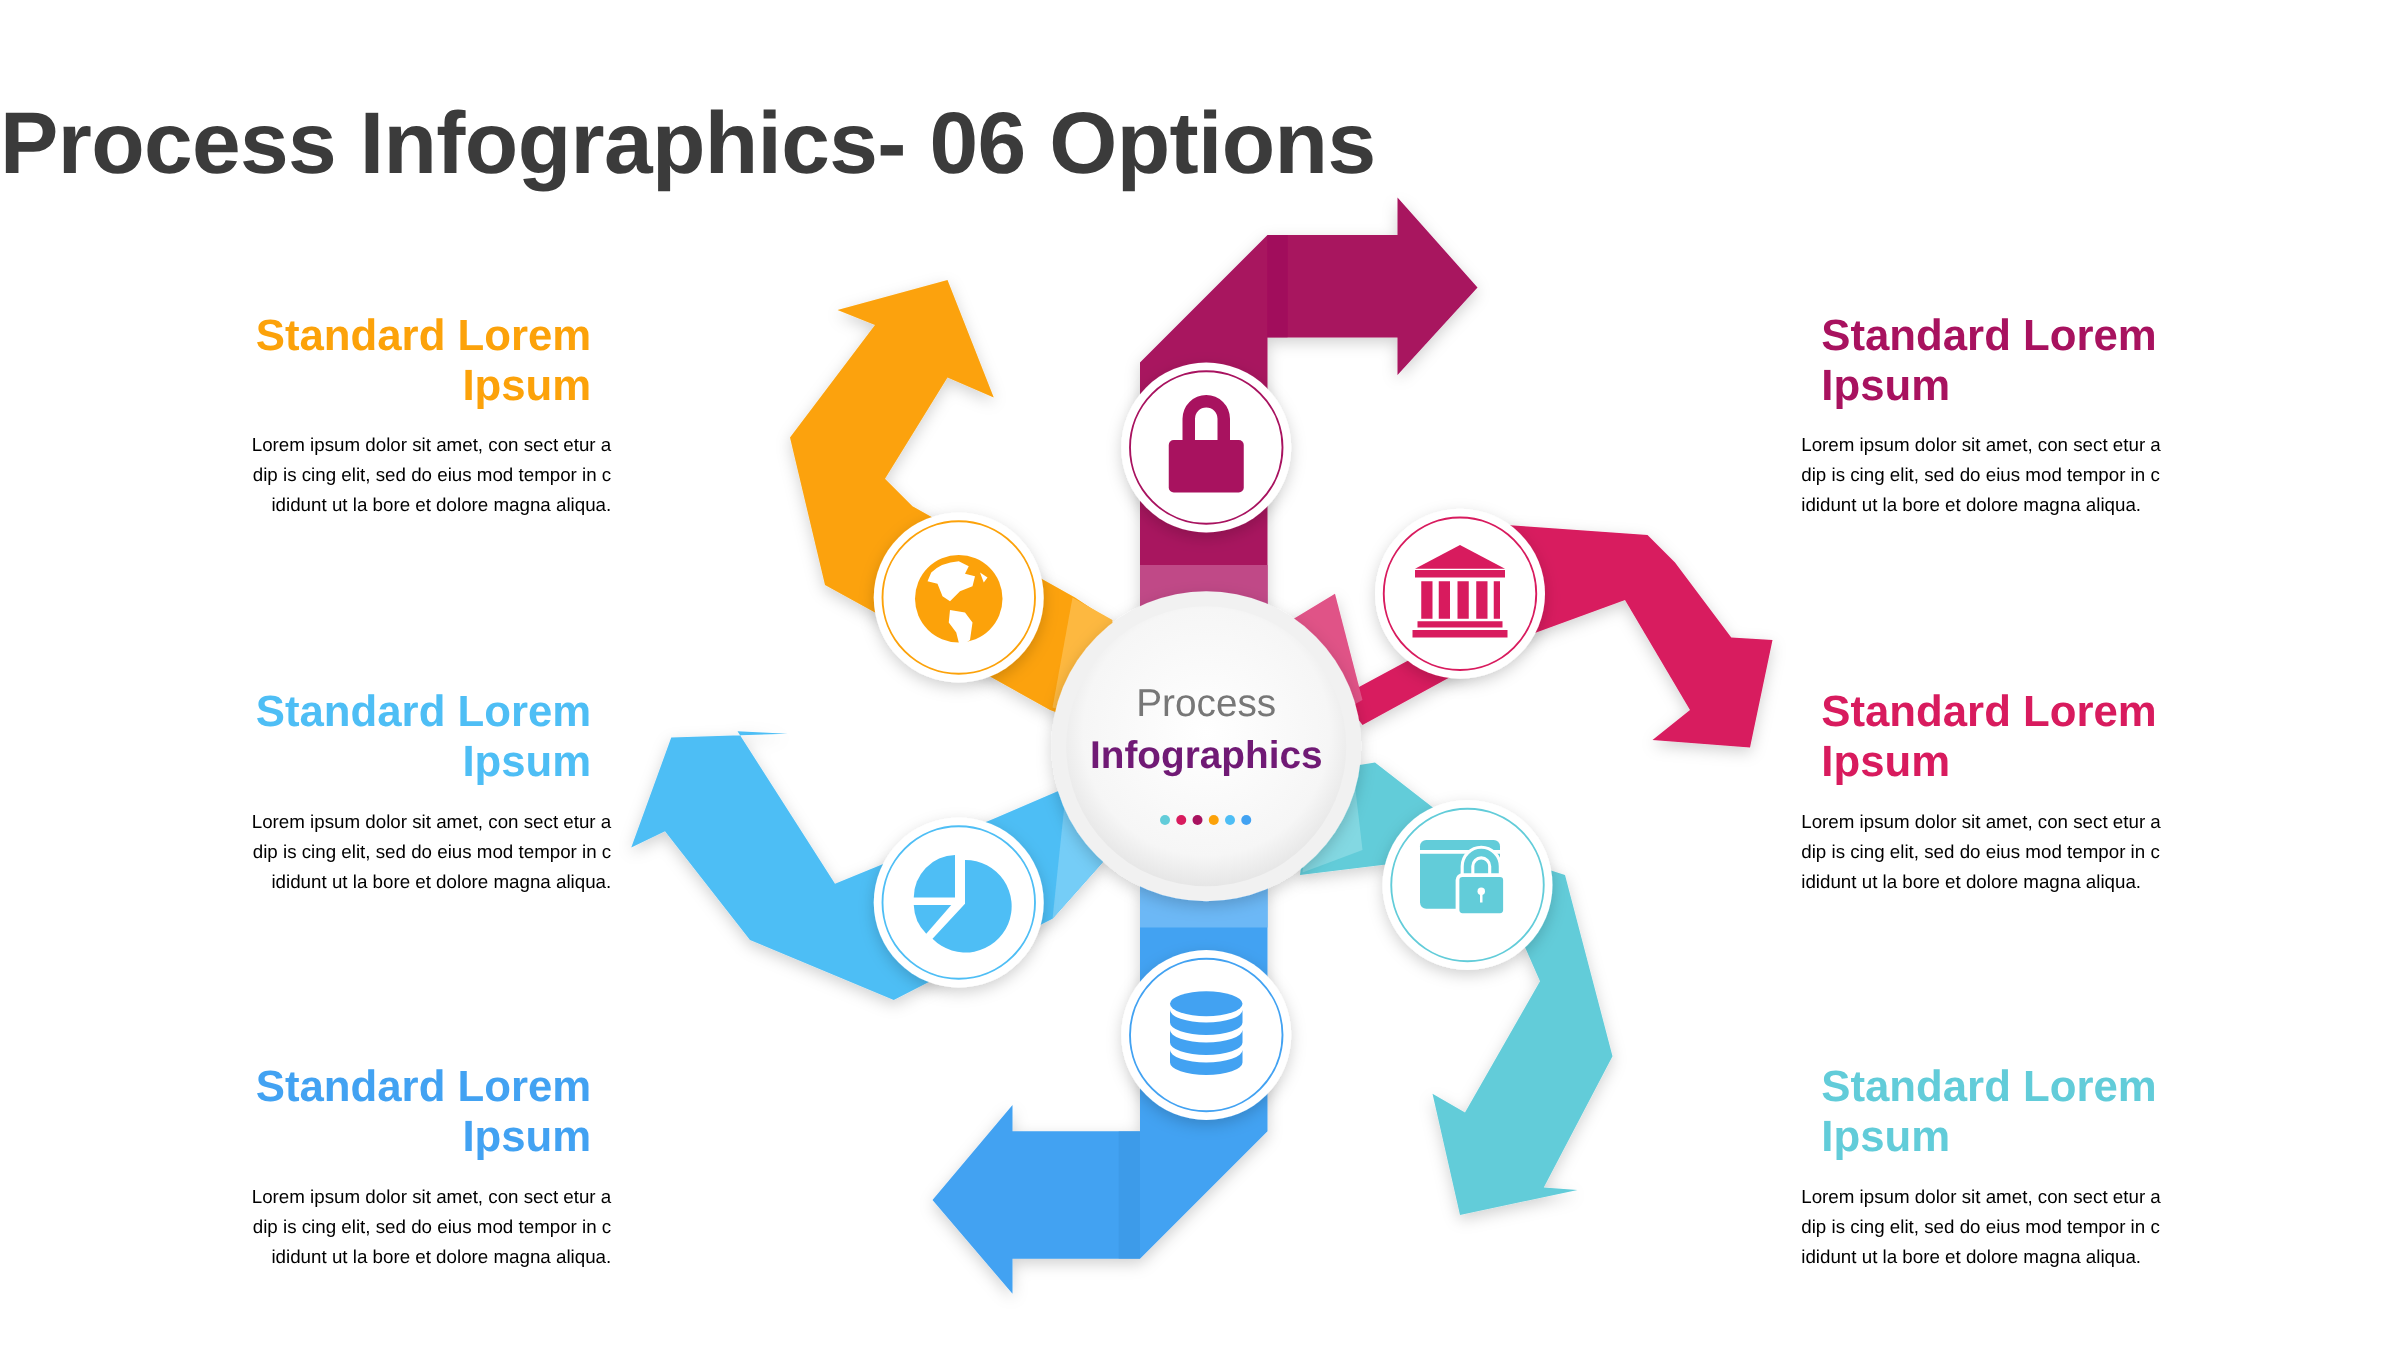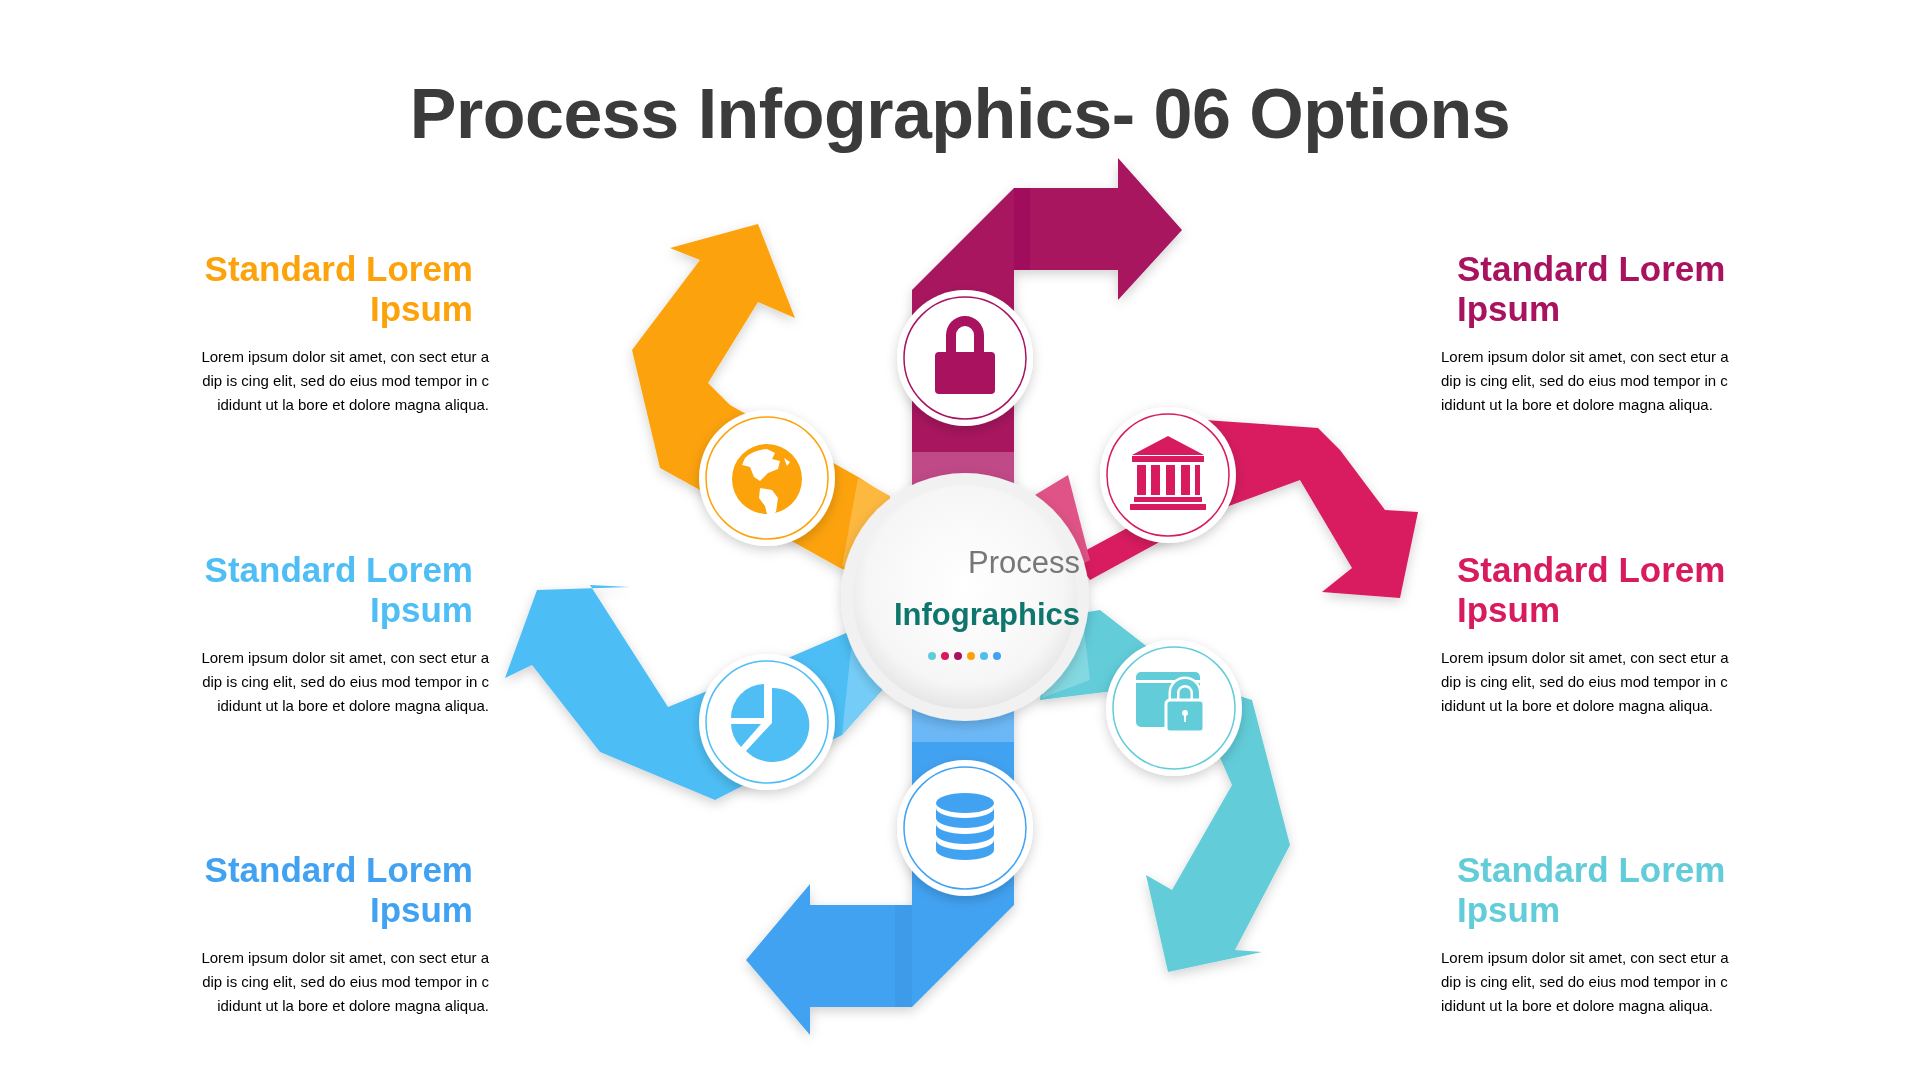--- a/index.html
+++ b/index.html
@@ -1,28 +1,28 @@
 <!DOCTYPE html>
 <html><head>
 <meta charset="utf-8">
 <style>
   html, body { margin: 0; padding: 0; background: #ffffff; }
   body { width: 1920px; height: 1080px; position: relative; overflow: hidden;
          font-family: "Liberation Sans", "DejaVu Sans", sans-serif; }
-  .title { position: absolute; left: 0; width: 1920px; top: 74px; text-align: center;
+  .title { position: absolute; left: 0; width: 1920px; top: 74px; 
            font-size: 70px; font-weight: bold; color: #3b3b3b; letter-spacing: -0.5px; }
   .block { position: absolute; width: 400px; }
   .block.left { left: 89px; text-align: right; }
   .block.right { left: 1441px; text-align: left; }
   .block h2 { margin: 16px; font-size: 35px; font-weight: bold; line-height: 40px; }
   .block p { margin: 14px 0 0 0; font-size: 15px; line-height: 24px; color: #000000; }
   svg.diagram { position: absolute; left: 0; top: 0; }
-  .center-text { position: absolute; left: 850px; width: 230px; text-align: right; }
+  .center-text { position: absolute; left: 850px; width: 230px; text-align: center; }
   .center-line1 { top: 545px; font-size: 31px; color: #777777; }
-  .center-line2 { top: 586px; font-size: 31px; font-weight: bold; color: #0f766e; margin-top: 11px; }
+  .center-line2 { top: 586px; font-size: 31px; font-weight: bold; color: #701a75; }
   .dots { position: absolute; top: 652px; left: 928px; display: flex; gap: 5px; }
   .dot { width: 8px; height: 8px; border-radius: 50%; }
 </style>
 </head>
 <body>
 
 <div class="title">Process Infographics- 06 Options</div>
 
 <svg class="diagram" width="1920" height="1080" viewBox="0 0 1920 1080">
   <defs>

